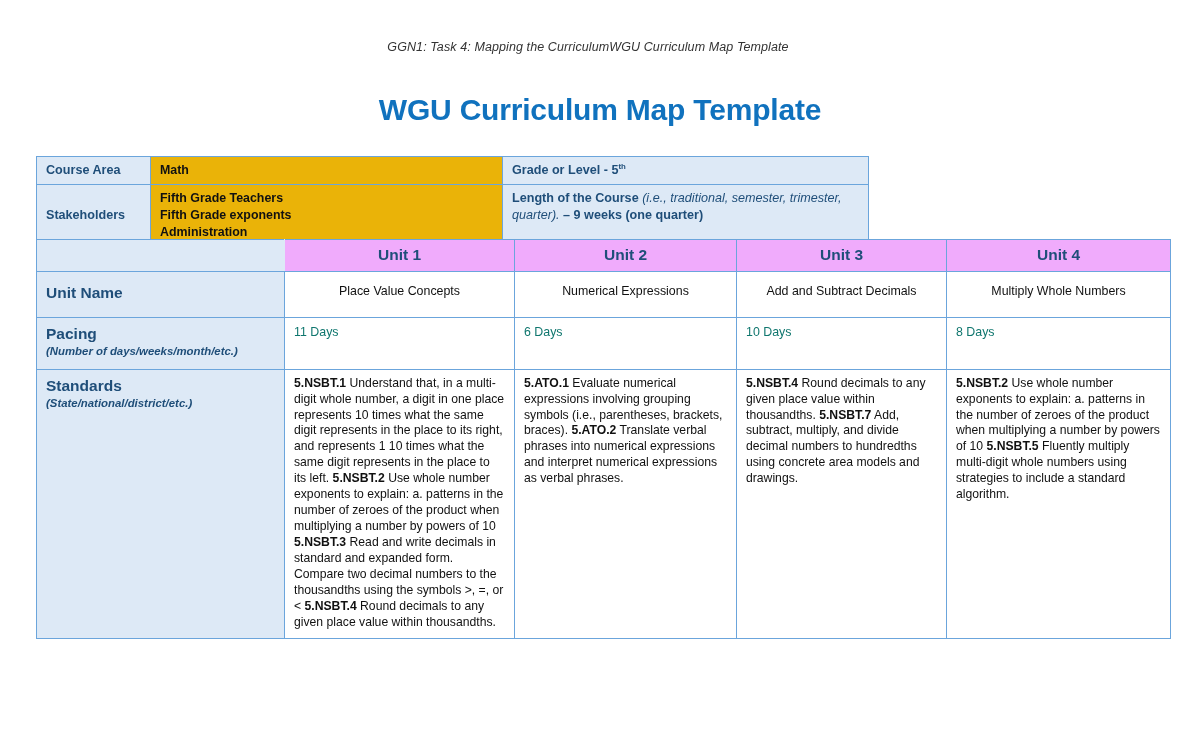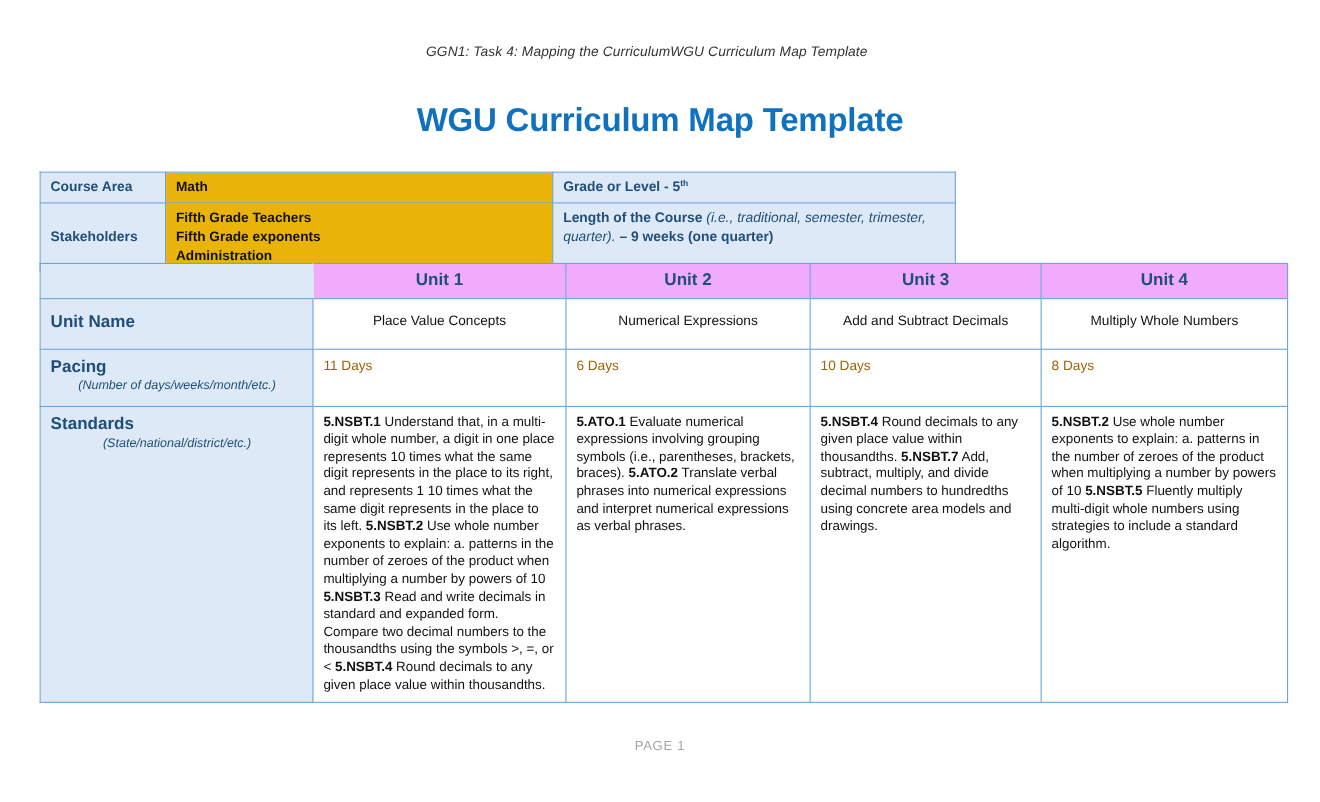--- a/index.html
+++ b/index.html
@@ -86,24 +86,23 @@
     background: #dde9f6;
     color: #1f4e79;
     font-weight: bold;
   }
   .lbl-sm { font-size: 12.6px; }
   .lbl-lg { font-size: 15.5px; line-height: 1.22; }
   .lbl-sub {
     display: block;
     font-size: 11.4px;
     font-style: italic;
-    font-weight: normal;
+    font-weight: bold;
     color: #1f4e79;
     margin-top: 1px;
-    text-align: center;
   }
 
   .val {
     background: #eab308;
     color: #111111;
     font-weight: bold;
     font-size: 12.4px;
   }
   .val .line { display: block; line-height: 1.36; }
 
@@ -133,21 +132,21 @@
   .unit-name {
     background: #ffffff;
     text-align: center;
     font-size: 12.4px;
     color: #111111;
     padding: 12px 6px 14px;
   }
   .pacing-val {
     background: #ffffff;
     font-size: 12.4px;
-    color: #a16207;
+    color: #0f766e;
     padding: 7px 9px;
   }
   .std-val {
     background: #ffffff;
     font-size: 12.2px;
     color: #111111;
     line-height: 1.305;
     padding: 6px 9px 8px 9px;
   }
   .std-val b { font-weight: bold; }
@@ -271,15 +270,14 @@
           <span class="lbl-sub">(State/national/district/etc.)</span>
         </td>
         <td class="std-val"><b>5.NSBT.1</b><span> Understand that, in a multi-digit whole number, a digit in one place represents 10 times what the same digit represents in the place to its right, and represents 1 10 times what the same digit represents in the place to its left. </span><b>5.NSBT.2</b><span> Use whole number exponents to explain: a. patterns in the number of zeroes of the product when multiplying a number by powers of 10 </span><b>5.NSBT.3</b><span> Read and write decimals in standard and expanded form. Compare two decimal numbers to the thousandths using the symbols &gt;, =, or &lt; </span><b>5.NSBT.4</b><span> Round decimals to any given place value within thousandths. </span></td>
         <td class="std-val"><b>5.ATO.1</b><span> Evaluate numerical expressions involving grouping symbols (i.e., parentheses, brackets, braces). </span><b>5.ATO.2</b><span> Translate verbal phrases into numerical expressions and interpret numerical expressions as verbal phrases. </span></td>
         <td class="std-val"><b>5.NSBT.4</b><span> Round decimals to any given place value within thousandths. </span><b>5.NSBT.7</b><span> Add, subtract, multiply, and divide decimal numbers to hundredths using concrete area models and drawings. </span></td>
         <td class="std-val"><b>5.NSBT.2</b><span> Use whole number exponents to explain: a. patterns in the number of zeroes of the product when multiplying a number by powers of 10 </span><b>5.NSBT.5</b><span> Fluently multiply multi-digit whole numbers using strategies to include a standard algorithm. </span></td>
       </tr>
     </tbody>
   </table>
 
-  <div class="page-num">PAGE 1</div>
 
 </div>
 
 </body></html>

